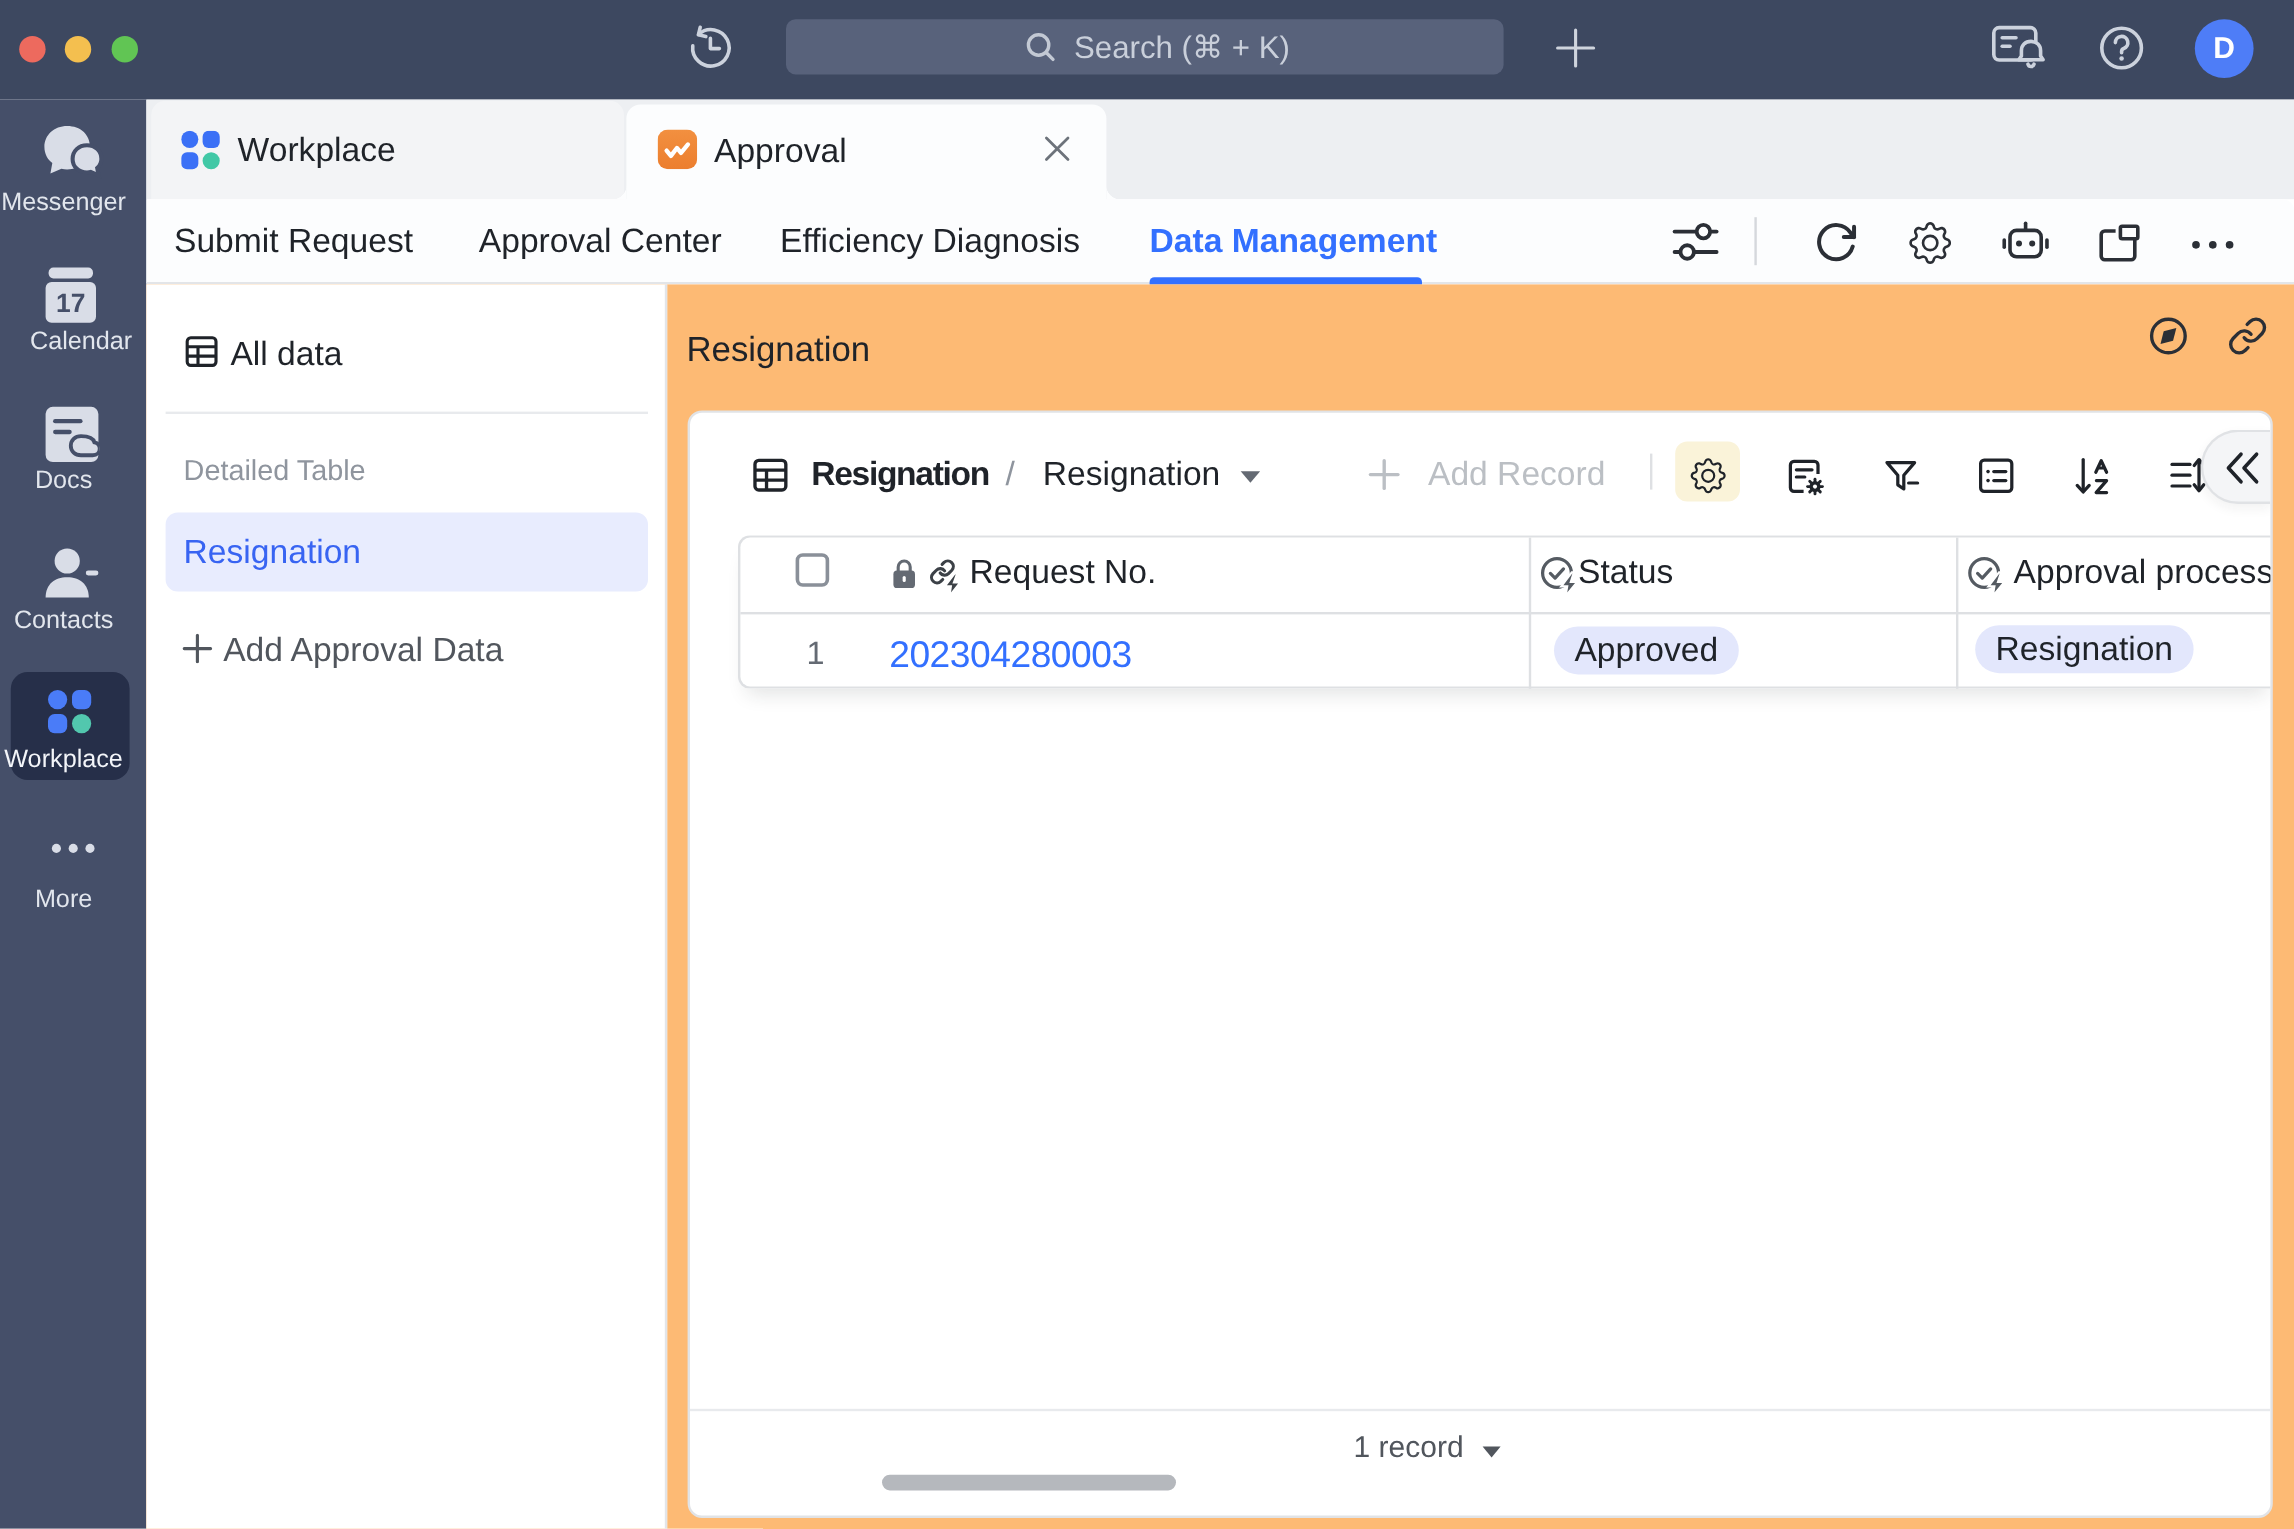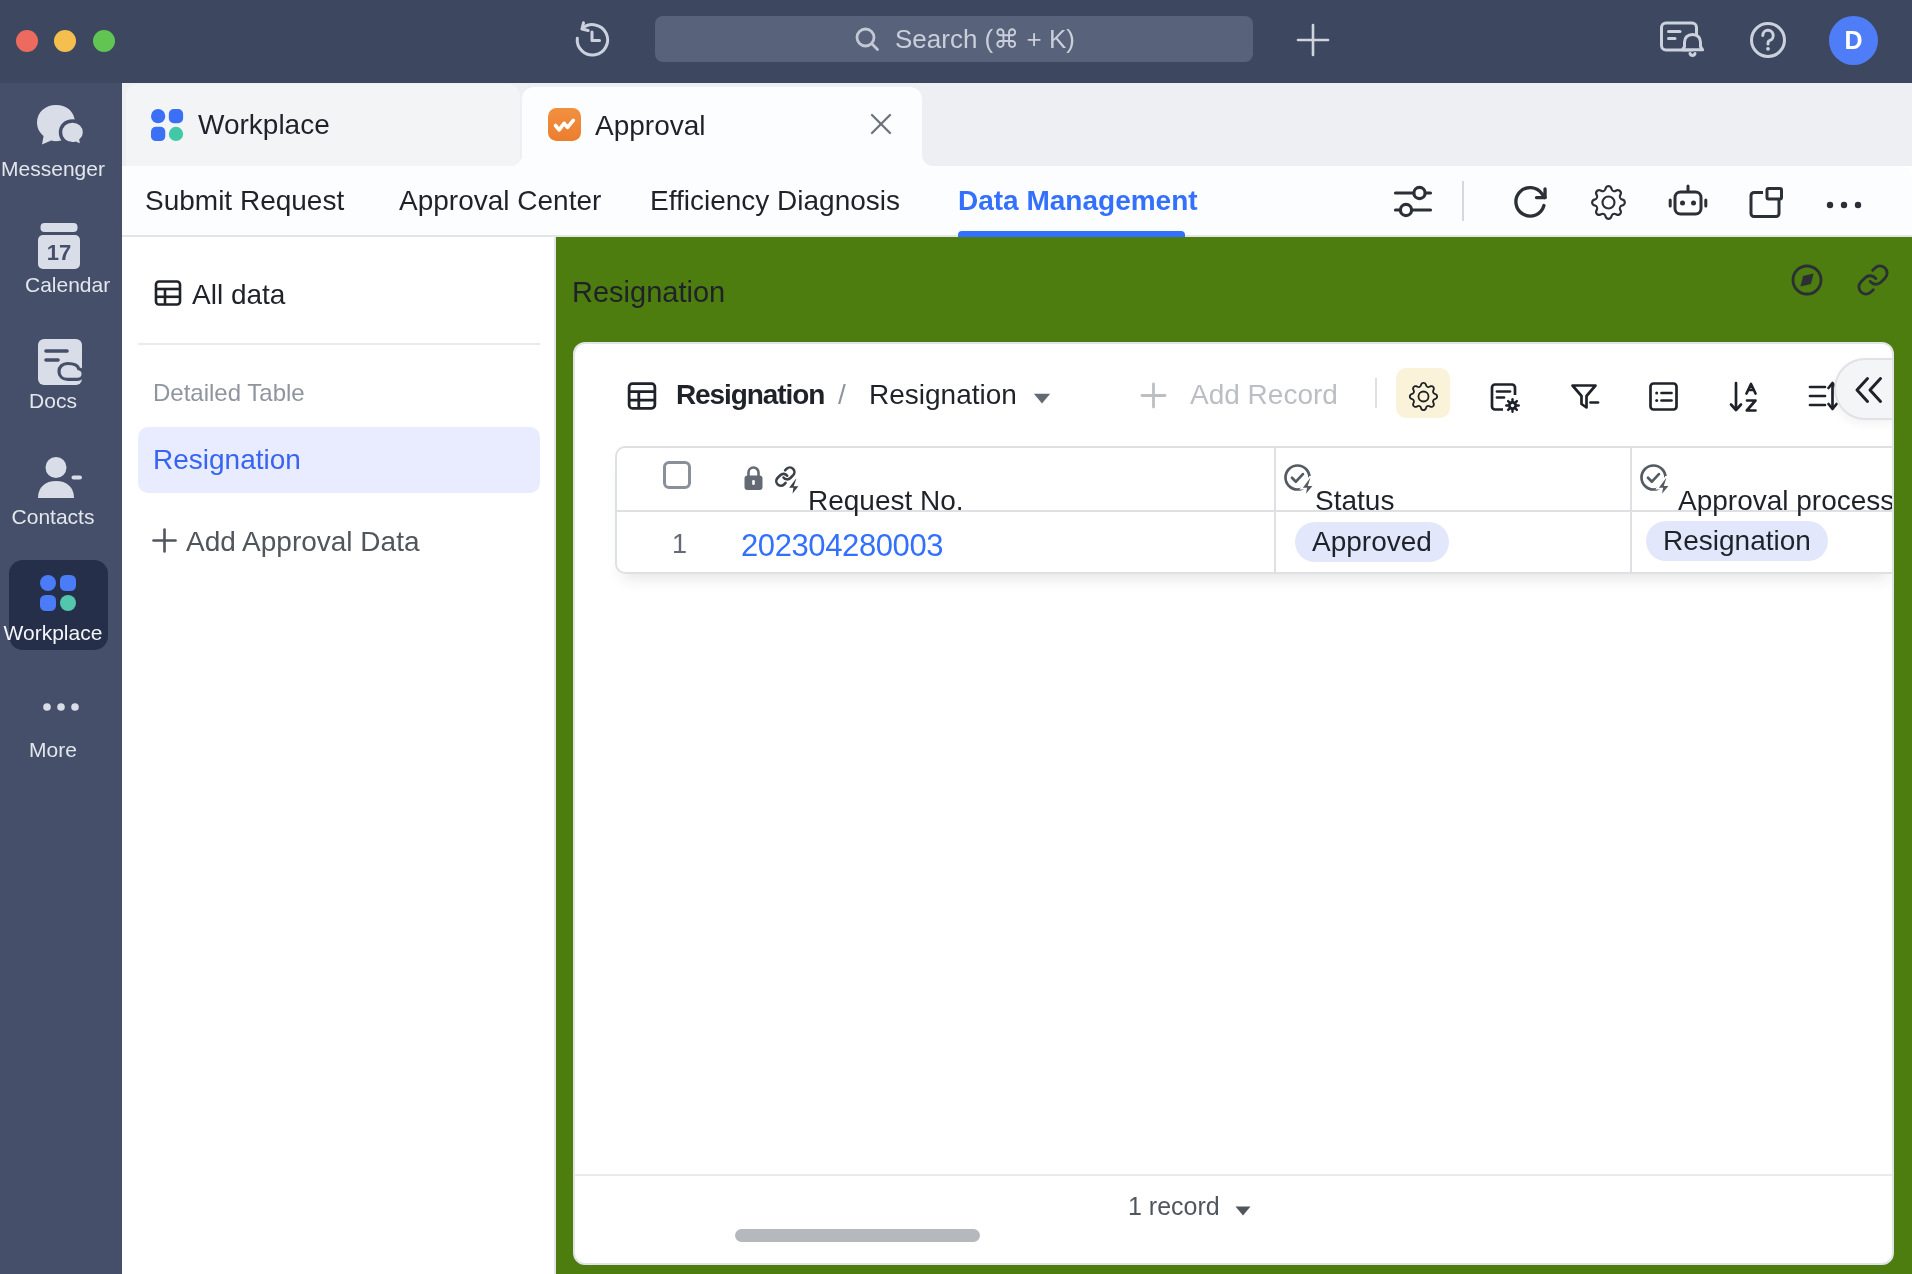--- a/index.html
+++ b/index.html
@@ -35,21 +35,21 @@
 .tabtxt { font-size:28px; color:#1f2329; font-weight:500; }
 
 
 #navrow { left:122px; top:166px; width:1790px; height:71px; background:#fcfdfe; border-bottom:2px solid #e3e5e8; border-radius:0 10px 0 0; }
 .navitem { top:19px; font-size:28px; color:#1f2329; }
 #nav-active { color:#3370ff; }
 #nav-underline { left:836px; top:65px; width:227px; height:6px; background:#3370ff; border-radius:4px 4px 0 0; }
 .navicon { color:#2b2f36; }
 
 
-#content { left:122px; top:237px; width:1790px; height:1037px; background:#4d7c0f; }
+#content { left:122px; top:237px; width:1790px; height:1037px; background:#fdba74; }
 #leftpanel { left:0; top:0; width:434px; height:1037px; background:#fff; border-right:2px solid #e3e5e8; }
 #alldata-txt { left:70px; top:42px; font-size:28px; font-weight:500; color:#1f2329; }
 #lp-divider { left:16px; top:106px; width:402px; height:0; border-top:2px solid #e8eaed; }
 #lp-cat { left:31px; top:142px; font-size:24px; color:#8f959e; }
 #lp-sel { left:16px; top:190px; width:402px; height:66px; background:#e8ecfe; border-radius:10px; }
 #lp-sel-txt { left:15px; top:17px; font-size:28px; font-weight:500; color:#3864f2; }
 #lp-add { left:64px; top:289px; font-size:28px; color:#51565d; }
 
 
 #main { left:434px; top:0; width:1356px; height:1037px; }
@@ -63,21 +63,21 @@
   border-right:none; border-radius:32px 0 0 32px; box-shadow:0 4px 10px rgba(31,35,41,.06); }
 #addrecord { font-size:28px; color:#bbbfc4; }
 #tool-divider { left:800px; top:34px; width:0; height:30px; border-left:2px solid #dee0e3; }
 
 
 #tbl { left:40px; top:102px; width:1281px; height:128px; border:2px solid #dee0e3; border-radius:10px 0 0 10px;
   border-right:none; box-shadow:0 12px 16px -8px rgba(31,35,41,.13); }
 #tbl-headrow { left:0; top:0; width:1279px; height:64px; border-bottom:2px solid #dee0e3; }
 .coldiv { top:0; width:0; height:126px; border-left:2px solid #dee0e3; }
 #cb { left:46px; top:13px; width:28px; height:28px; border:3px solid #8a9099; border-radius:6px; }
-.hdrtxt { font-size:28px; color:#1f2329;margin-top:24px; }
+.hdrtxt { font-size:28px; color:#1f2329; }
 .celltxt { font-size:28px; }
 .chip { height:40px; background:#e3e7fc; border-radius:21px; font-size:28px; color:#1f2329;
   line-height:40px; padding:0 17px; }
 
 
 #card-footline { left:0; top:830px; width:1317px; height:0; border-top:2px solid #e8eaed; }
 #rec-txt { left:553px; top:848px; font-size:25px; color:#51565d; }
 #hscroll { left:160px; top:885px; width:245px; height:13px; background:#b5b8bd; border-radius:7px; }
 </style>
 </head>

